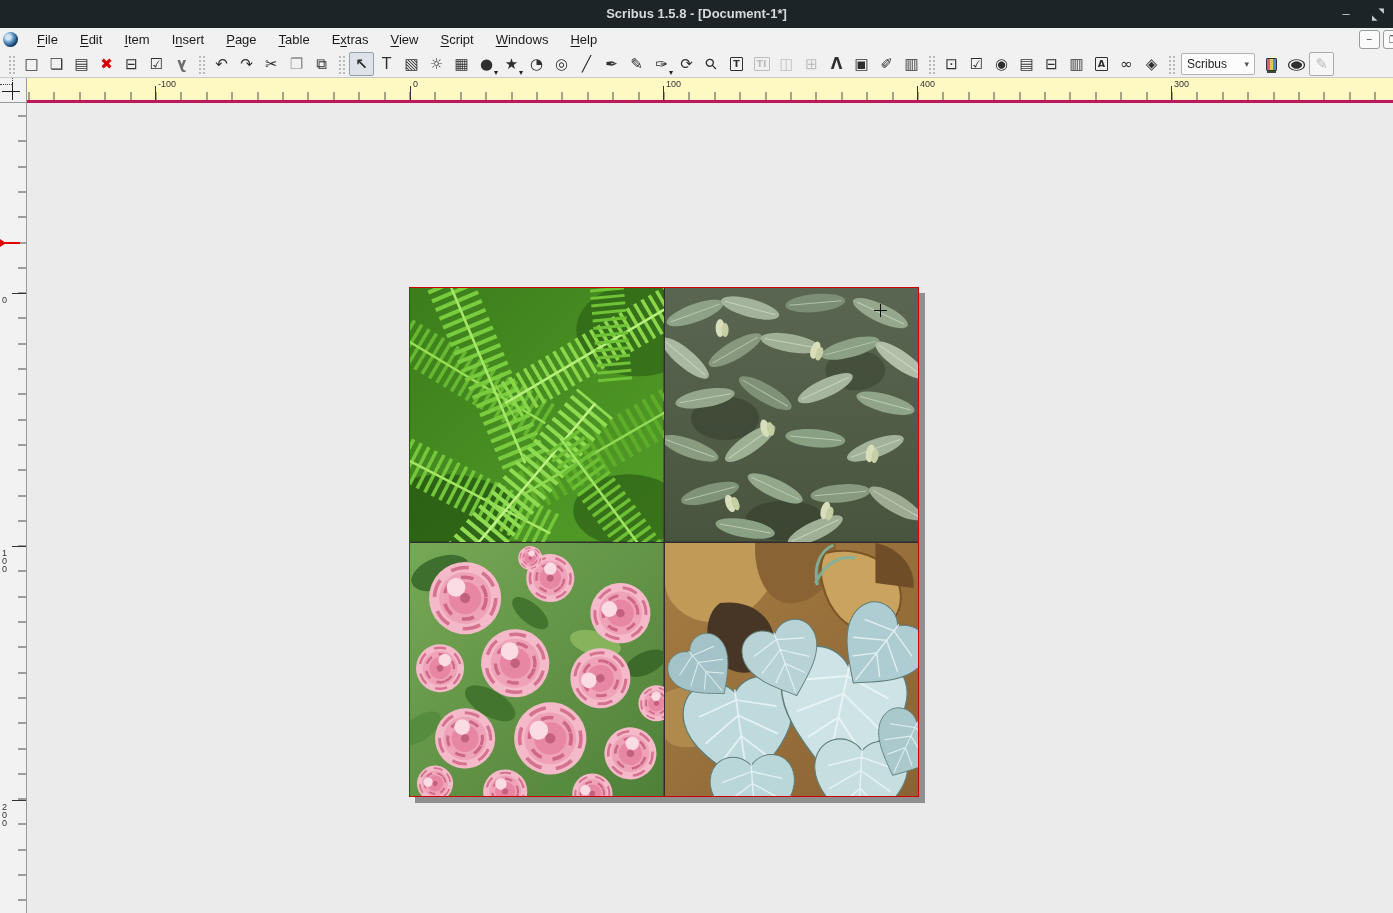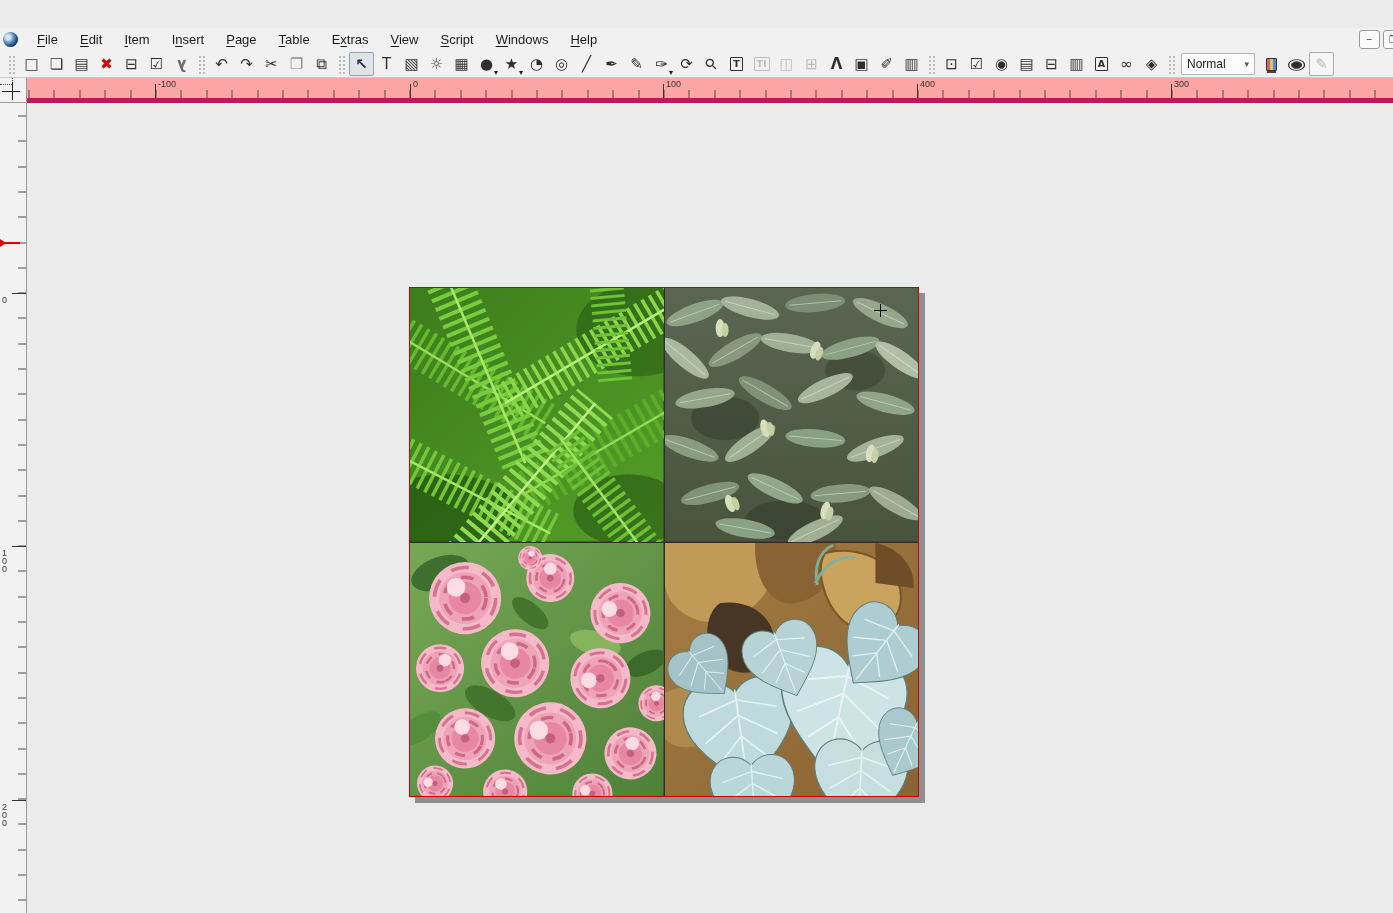--- a/index.html
+++ b/index.html
@@ -53,22 +53,22 @@
   .quality-select .dd-arrow{font-size:9px;color:#555;margin-left:6px;font-family:"DejaVu Sans",sans-serif;}
 
   
   #ruler-corner{position:absolute;left:0;top:78px;width:27px;height:25px;background:#f2f2f2;
     border-bottom:1px solid #9a9a9a;border-right:1px solid #9a9a9a;box-sizing:border-box;}
   #ruler-corner .cross-h{position:absolute;left:2px;top:13px;width:18px;border-top:1.5px solid #222;}
   #ruler-corner .cross-v{position:absolute;left:12px;top:4px;height:18px;border-left:1.5px solid #222;}
   #ruler-corner .dot-h{position:absolute;left:0;top:6px;width:12px;border-top:1px dotted #444;}
   #ruler-corner .dot-v{position:absolute;left:12px;top:0px;height:7px;border-left:1px dotted #444;}
 
-  #h-ruler{position:absolute;left:27px;top:78px;right:0;height:25px;background:#fca5a5;
-    border-bottom:5px solid #be185d;box-sizing:border-box;overflow:hidden;}
+  #h-ruler{position:absolute;left:27px;top:78px;right:0;height:25px;background:#fef9c3;
+    border-bottom:3px solid #be185d;box-sizing:border-box;overflow:hidden;}
   #h-ruler::before{content:"";position:absolute;left:0;right:0;bottom:0;height:8px;
     background-image:repeating-linear-gradient(90deg,#4a4a4a 0 1px,transparent 1px 25.4px);
     background-position:1.5px 0;}
   .h-tick{position:absolute;bottom:0;width:1px;height:14px;background:#333;}
   .h-label{position:absolute;top:1px;font-size:9px;color:#333;}
 
   #v-ruler{position:absolute;left:0;top:103px;width:27px;bottom:0;background:#f2f2f2;
     border-right:1px solid #9a9a9a;box-sizing:border-box;overflow:hidden;}
   #v-ruler::before{content:"";position:absolute;top:0;bottom:0;right:0;width:8px;
     background-image:repeating-linear-gradient(180deg,#4a4a4a 0 1px,transparent 1px 25.3px);
@@ -88,20 +88,30 @@
   .quad svg{display:block;width:100%;height:100%;}
   #cursor-cross{position:absolute;left:853px;top:207px;width:0;height:0;}
   #cursor-cross .cx{position:absolute;left:-6px;top:0;width:13px;border-top:1px solid #111;}
   #cursor-cross .cy{position:absolute;left:0;top:-6px;height:13px;border-left:1px solid #111;}
 </style>
 </head>
 <body>
 
 <div id="window">
 
+  <div id="titlebar">
+    <span id="title">Scribus 1.5.8 - [Document-1*]</span>
+    <div id="win-controls">
+      <span class="wc">–</span>
+      <span class="wc" id="restore-btn">
+        <span class="t1">◥</span>
+        <span class="t2">◣</span>
+      </span>
+    </div>
+  </div>
 
   <div id="menubar">
     <span id="app-logo"></span>
     <div id="menu-items">
         <span class="menu-item"><u>F</u>ile</span>
         <span class="menu-item"><u>E</u>dit</span>
         <span class="menu-item"><u>I</u>tem</span>
         <span class="menu-item">I<u>n</u>sert</span>
         <span class="menu-item"><u>P</u>age</span>
         <span class="menu-item"><u>T</u>able</span>
@@ -260,21 +270,21 @@
         </button>
         <button class="tb-btn">
           <span class="glyph">∞</span>
         </button>
         <button class="tb-btn">
           <span class="glyph">◈</span>
         </button>
       </div>
       <div class="tb-handle"></div>
       <div class="quality-select">
-        <span>Normal</span>
+        <span>Scribus</span>
         <span class="dd-arrow">▾</span>
       </div>
       <button class="tb-btn">
         <span class="cms-icon"></span>
       </button>
       <button class="tb-btn">
         <span class="glyph" style="transform: scaleX(1.5);">◉</span>
       </button>
       <button class="tb-btn disabled framed">
         <span class="glyph">✎</span>

